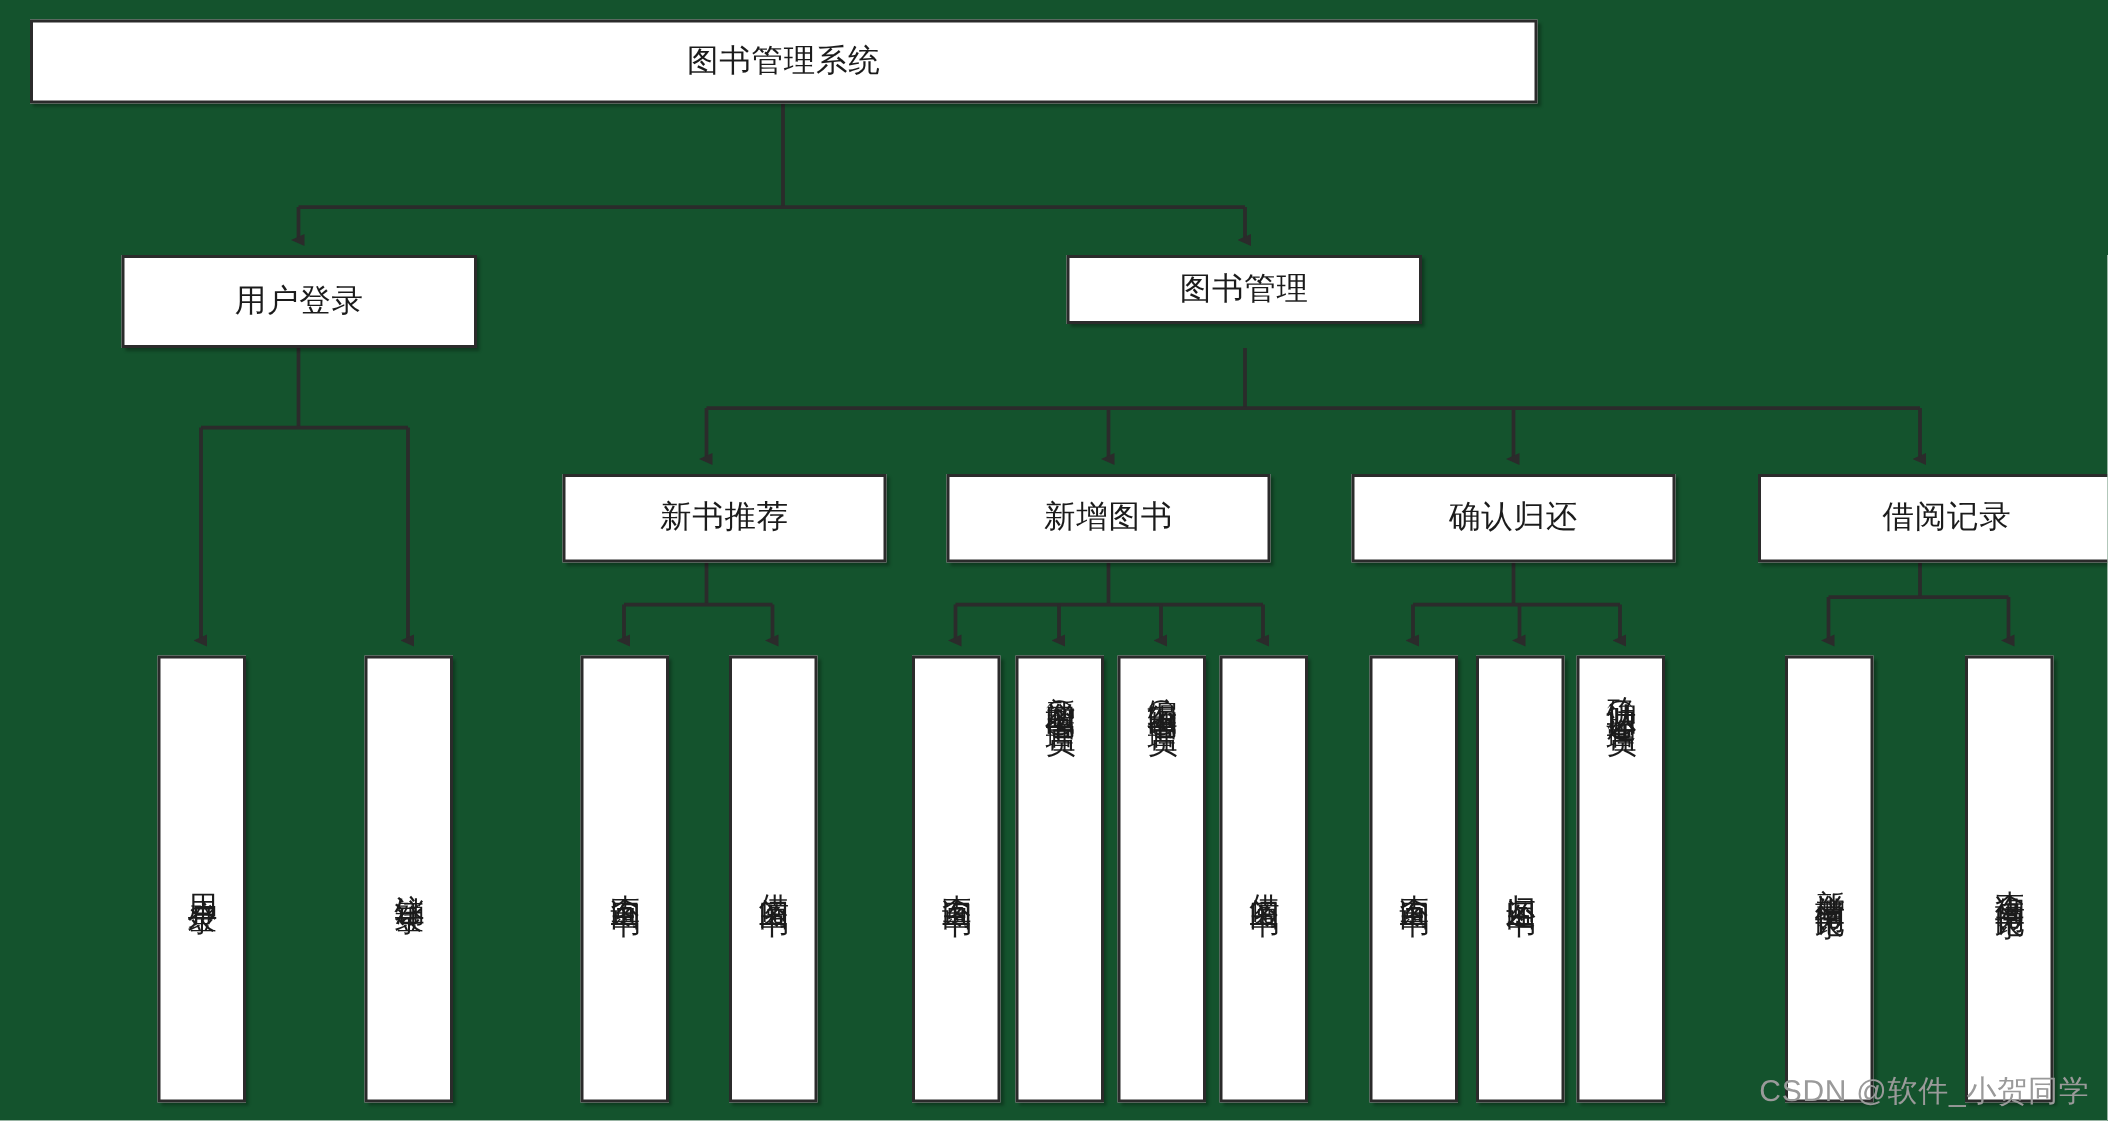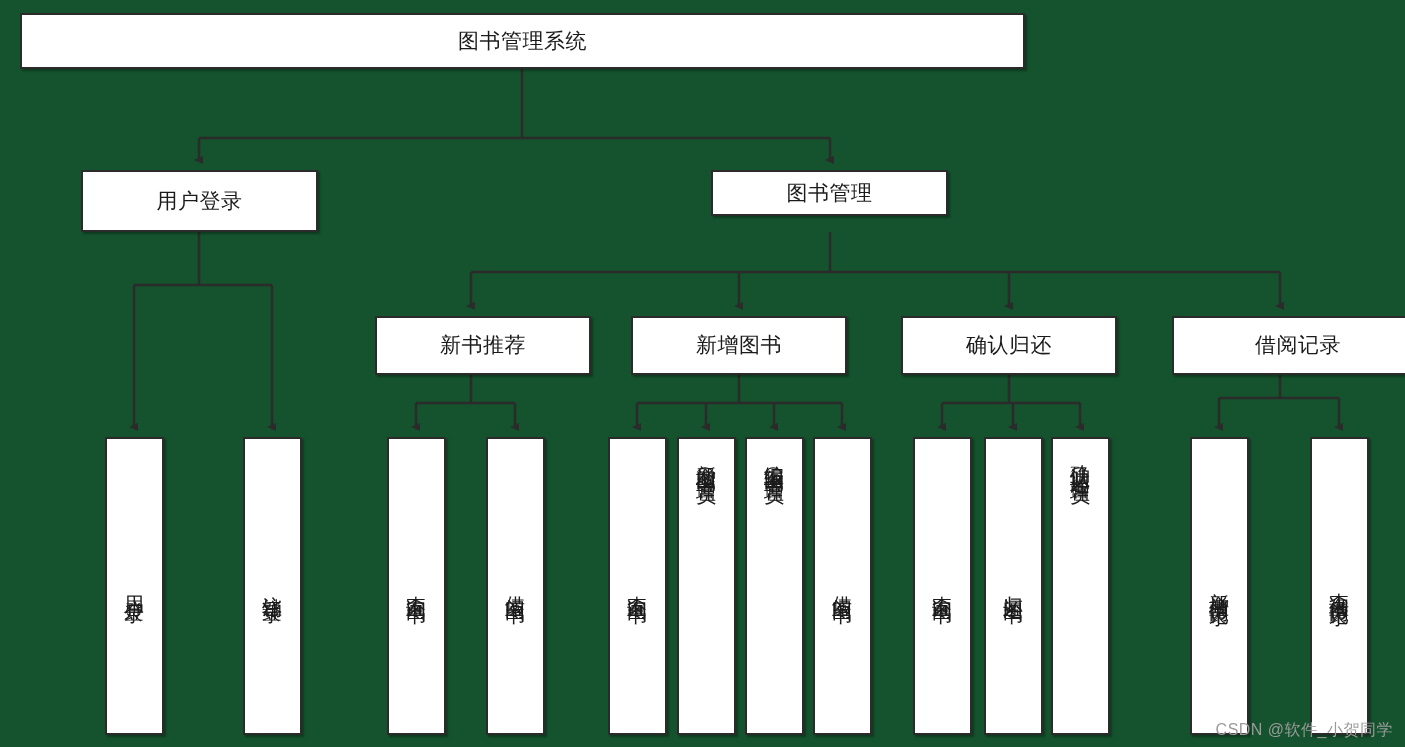--- a/index.html
+++ b/index.html
@@ -54,21 +54,21 @@
     line-height: 1;
   }
   .node.leaf.centered {
     align-items: center;
     padding-top: 0;
   }
   .watermark {
     position: absolute;
     right: 12px;
     bottom: 6px;
-    font-size: 16px;
+    font-size: 20px;
     color: #9a9a9a;
     letter-spacing: 0.5px;
     white-space: nowrap;
     user-select: none;
   }
 </style>
 </head>
 <body>
 
 <div id="canvas">

